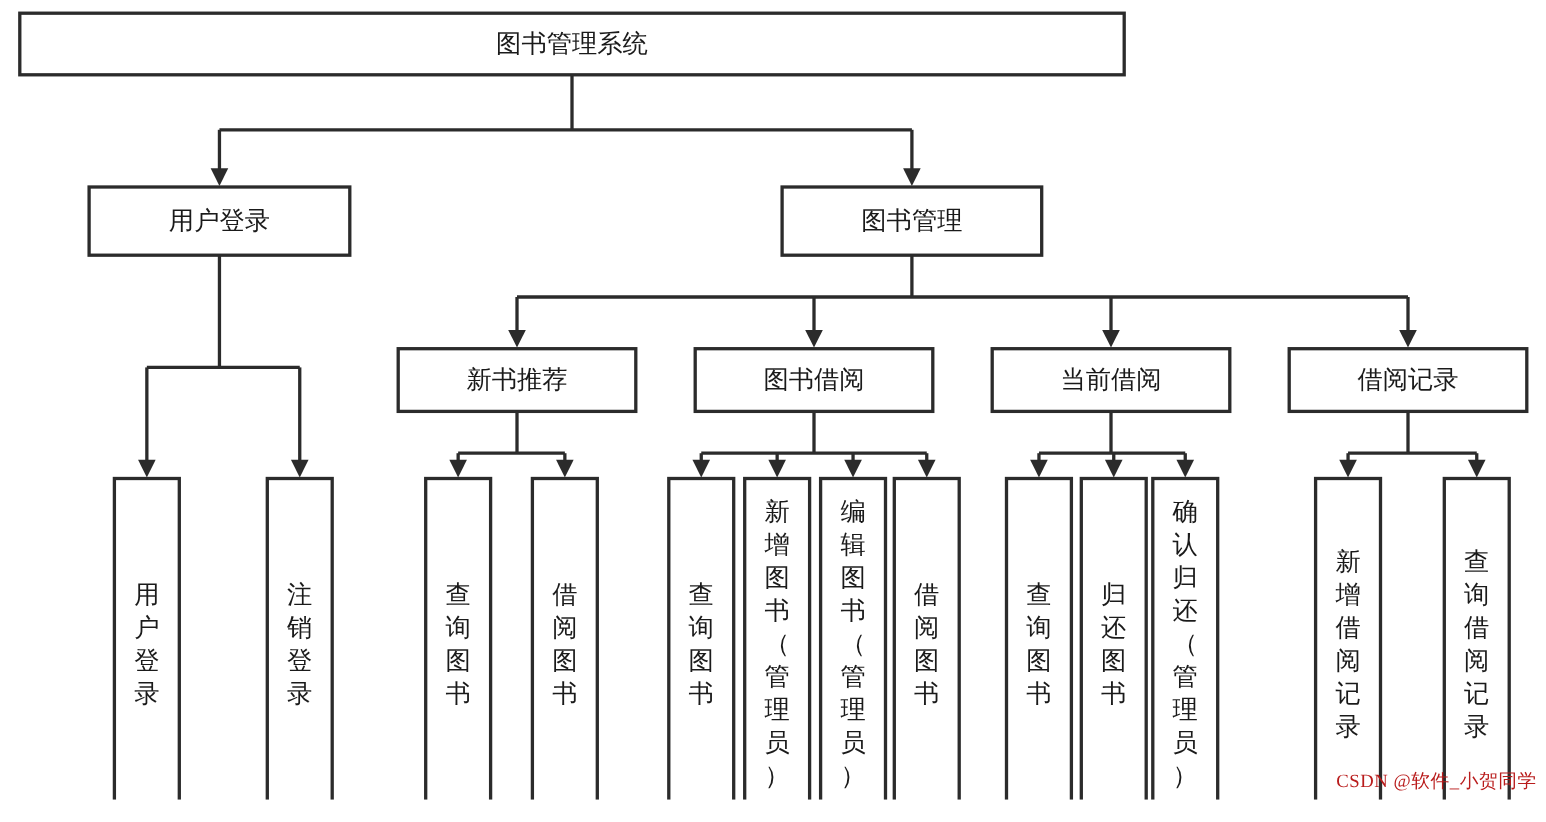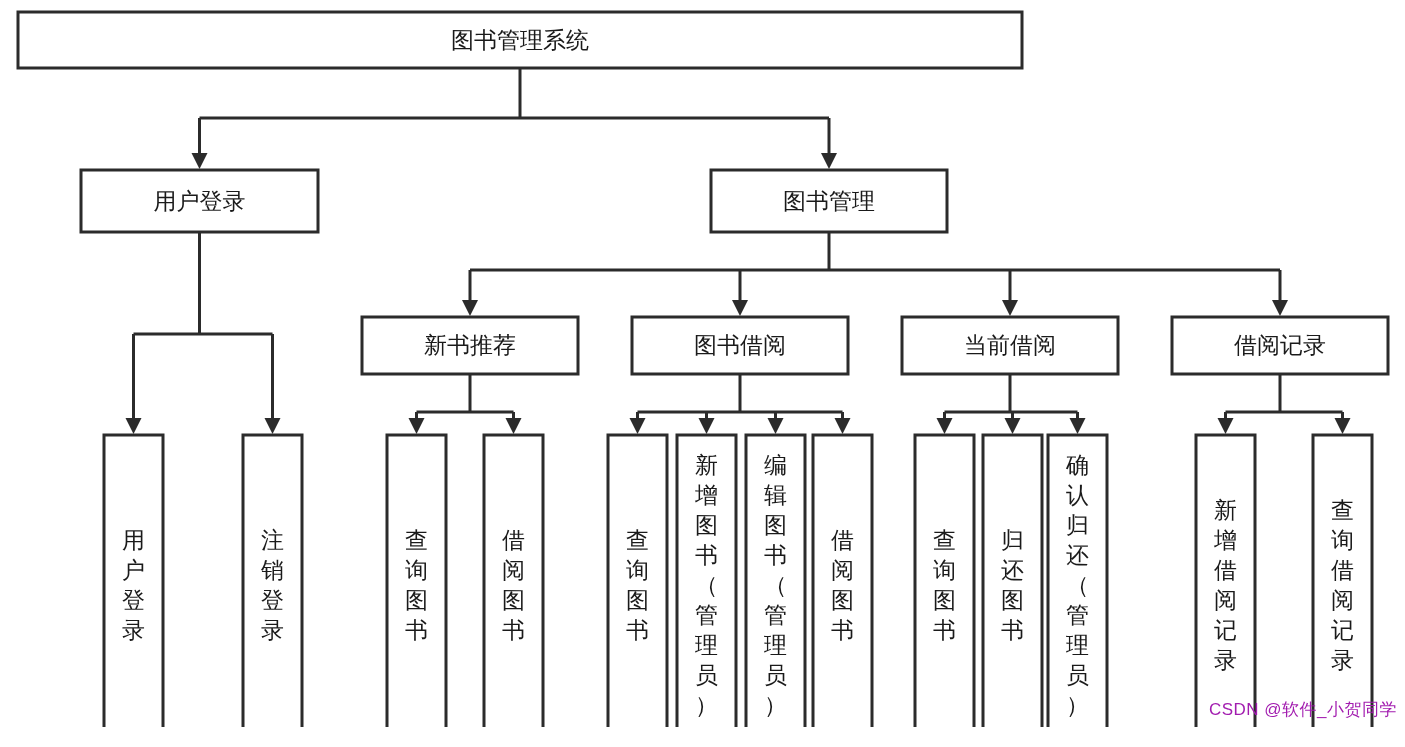--- a/index.html
+++ b/index.html
@@ -51,23 +51,23 @@
   .node-label-v {
     font-family: "DejaVu Sans", "Liberation Sans", sans-serif;
     font-size: 23px;
     fill: #1a1a1a;
     text-anchor: middle;
   }
   .watermark-text {
     position: absolute;
     right: 8px;
     bottom: 6px;
-    font-family: Liberation Sans, sans-serif;
+    font-family: Liberation Serif, serif;
     font-size: 17px;
-    color: #a21caf;
+    color: #b91c1c;
     letter-spacing: 0.5px;
     white-space: nowrap;
     pointer-events: none;
   }
 </style>
 </head>
 <body>
 
 <div id="diagram-root">
   <svg id="tree-svg" viewBox="0 0 1405 747" xmlns="http://www.w3.org/2000/svg">

